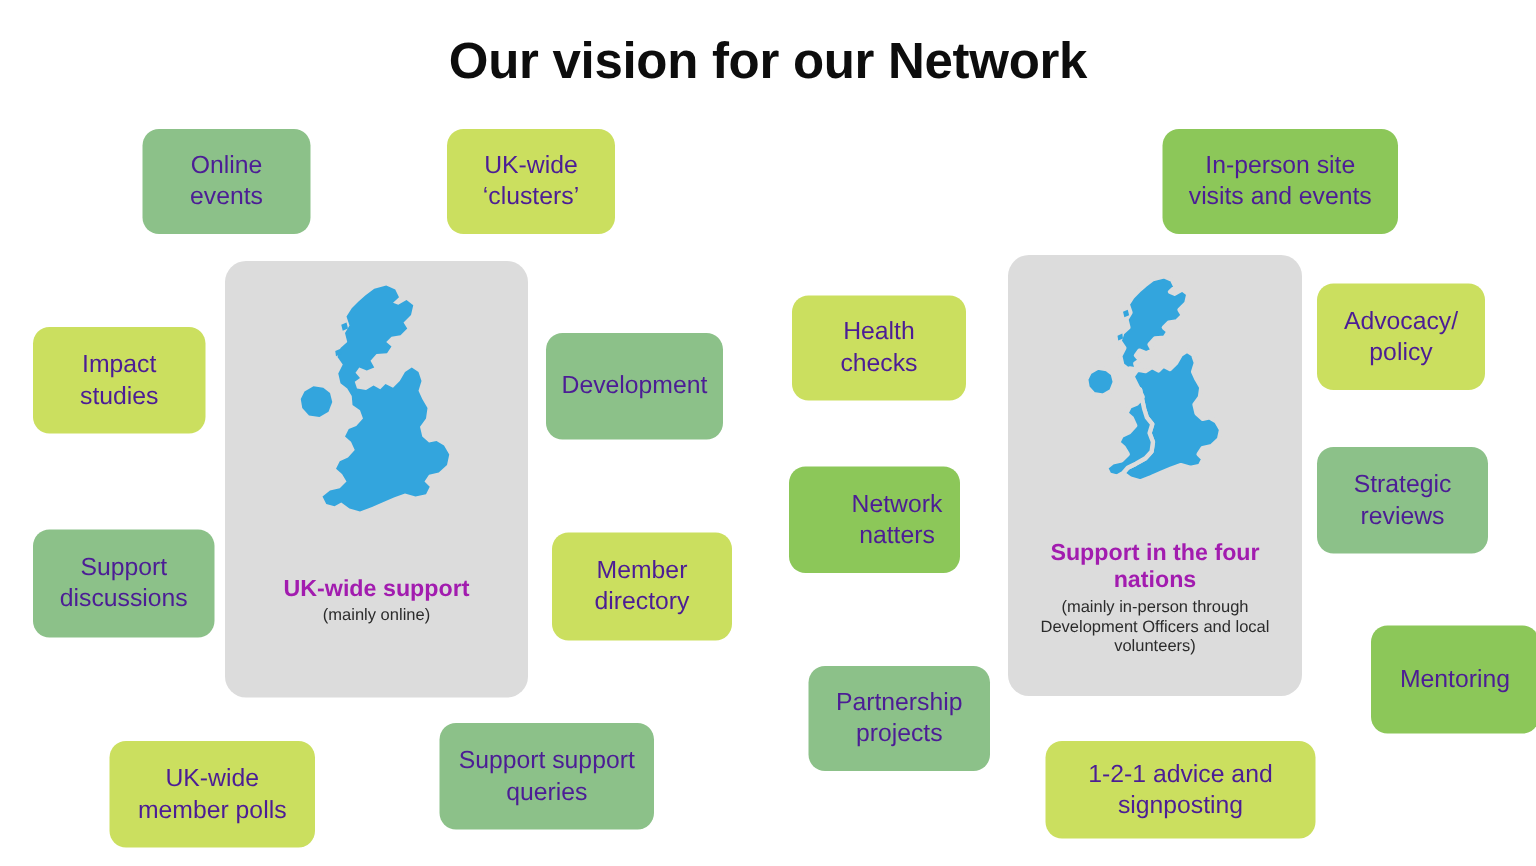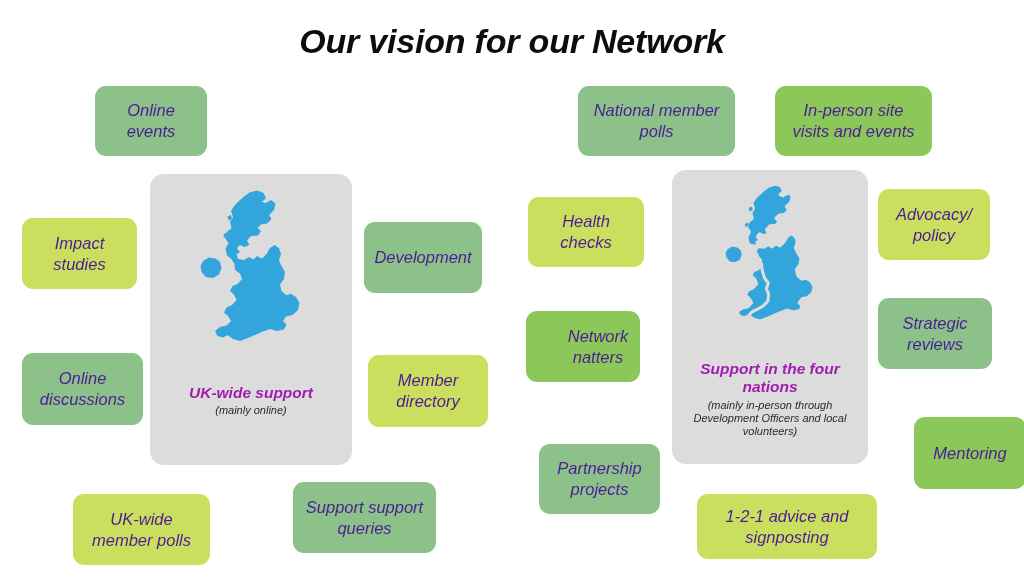--- a/index.html
+++ b/index.html
@@ -11,21 +11,20 @@
     height: 577px;
     background: #ffffff;
     font-family: "Liberation Sans", sans-serif;
     overflow: hidden;
     position: relative;
   }
   #canvas {
     position: relative;
     width: 824px;
     height: 577px;
-    font-style: italic;
   }
   #slide-title {
     position: absolute;
     left: 0;
     top: 22px;
     width: 1024px;
     text-align: center;
     font-size: 34px;
     font-weight: bold;
     color: #0d0d0d;
@@ -90,31 +89,34 @@
 <body>
 
 <div id="canvas">
 
   <div id="slide-title">Our vision for our Network</div>
 
   <div class="chip c-sage" style="left:95px; top:86px; width:112px; height:70px;">
     <span>Online events</span>
   </div>
 
+  <div class="chip c-lime" style="left:298px; top:86px; width:112px; height:70px;">
+    <span>UK-wide ‘clusters’</span>
+  </div>
 
   <div class="chip c-lime" style="left:22px; top:218px; width:115px; height:71px;">
     <span>Impact studies</span>
   </div>
 
   <div class="chip c-sage" style="left:364px; top:222px; width:118px; height:71px;">
     <span>Development</span>
   </div>
 
   <div class="chip c-sage" style="left:22px; top:353px; width:121px; height:72px;">
-    <span>Online discussions</span>
+    <span>Support discussions</span>
   </div>
 
   <div class="chip c-lime" style="left:368px; top:355px; width:120px; height:72px;">
     <span>Member directory</span>
   </div>
 
   <div class="chip c-lime" style="left:73px; top:494px; width:137px; height:71px;">
     <span>UK-wide member polls</span>
   </div>
 
@@ -150,29 +152,26 @@
 
           <path d="M16.0 73.0 L22.0 69.5 L28.5 70.5 L33.0 74.0 L34.5 80.0
                    L32.0 86.5 L26.0 90.0 L19.0 89.0 L14.5 84.0 L13.5 78.0 Z"></path>
         </g>
       </svg>
     </div>
     <div class="hub-title">UK-wide support</div>
     <div class="hub-sub">(mainly online)</div>
   </div>
 
-  <div class="chip c-sage" style="left:578px; top:86px; width:157px; height:70px;">
-    <span>National member polls</span>
-  </div>
 
   <div class="chip c-apple" style="left:775px; top:86px; width:157px; height:70px;">
     <span>In-person site visits and events</span>
   </div>
 
-  <div class="chip c-lime" style="left:528px; top:197px; width:116px; height:70px;border-radius:10px;">
+  <div class="chip c-lime" style="left:528px; top:197px; width:116px; height:70px;">
     <span>Health checks</span>
   </div>
 
   <div class="chip c-lime" style="left:878px; top:189px; width:112px; height:71px;">
     <span>Advocacy/ policy</span>
   </div>
 
   <div class="chip c-apple" style="left:526px; top:311px; width:114px; height:71px;padding-left:38px;">
     <span>Network natters</span>
   </div>

